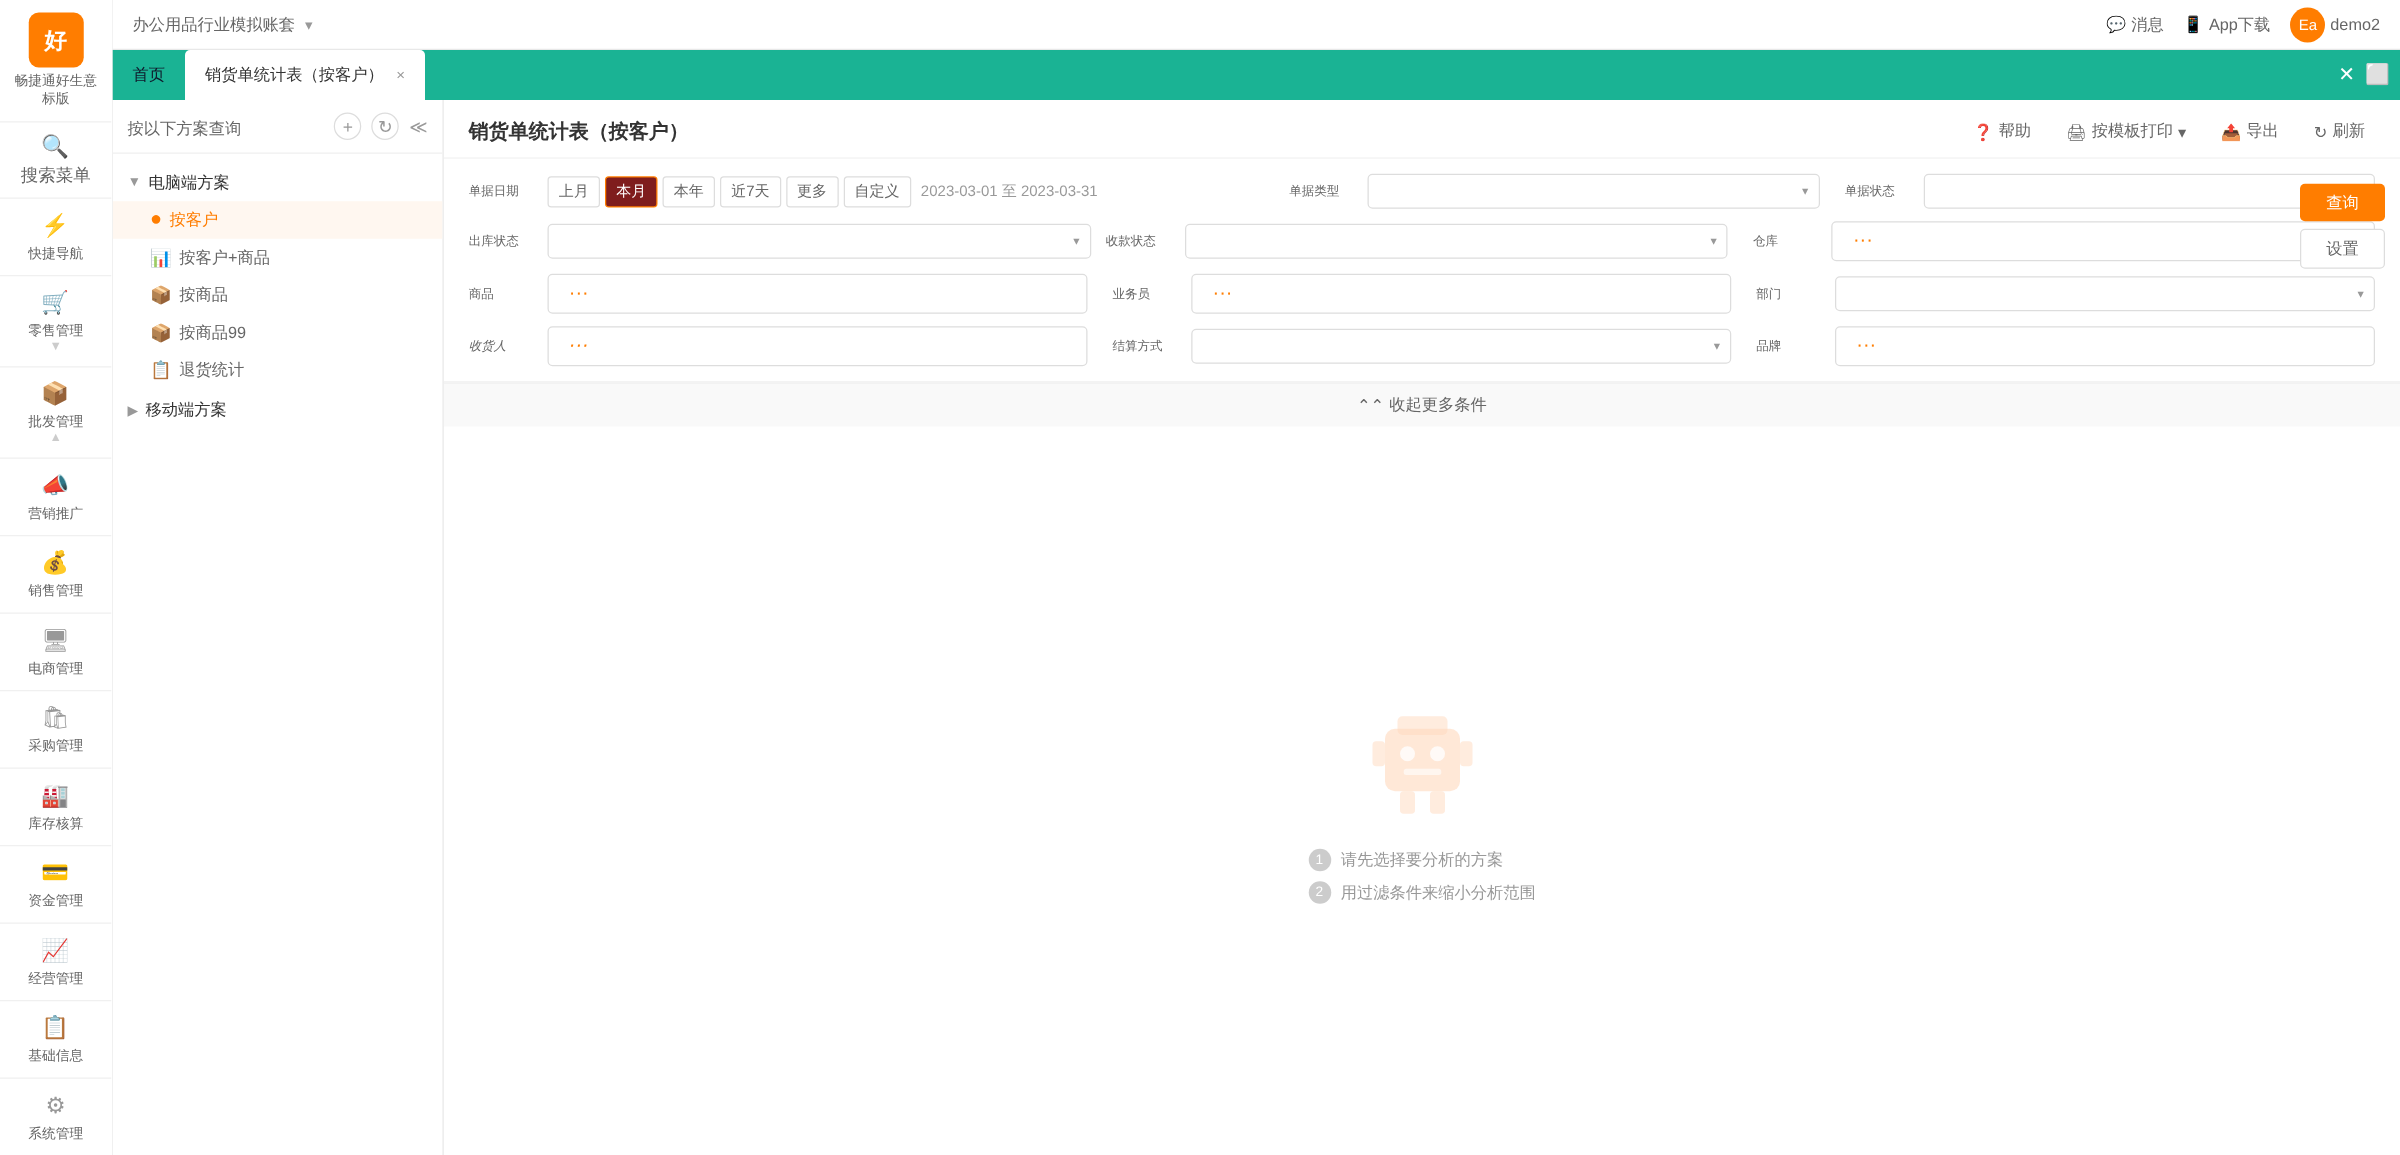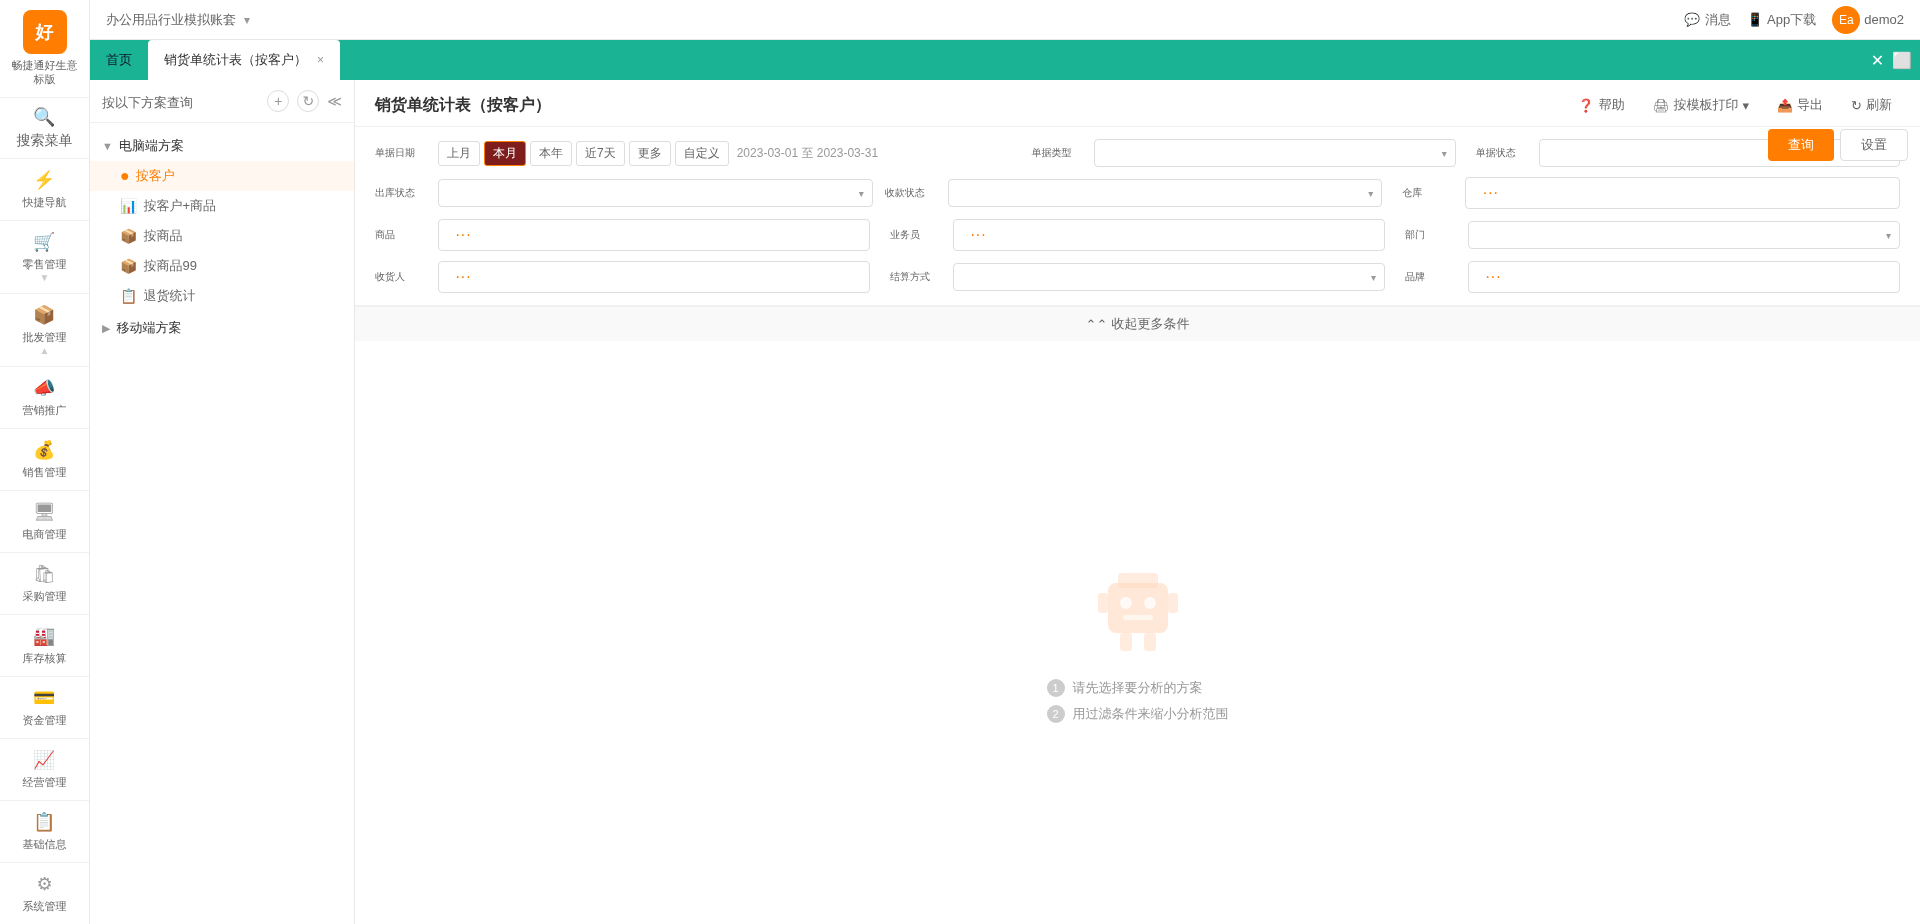--- a/index.html
+++ b/index.html
@@ -349,21 +349,21 @@
             <div class="filter-item" style="flex:1;margin-left:20px;">
               <span class="filter-label">部门</span>
               <div class="select-control" style="flex:1;">
                 <span class="select-placeholder"></span>
                 <span class="select-arrow">▾</span>
               </div>
             </div>
           </div>
 
           <div class="filter-row">
-            <div class="filter-item" style="flex:1;">
+            <div class="filter-item" style="flex:1;font-style:italic;">
               <span class="filter-label">收货人</span>
               <div class="input-control" style="flex:1;">
                 <span class="select-dots">···</span>
               </div>
             </div>
             <div class="filter-item" style="flex:1;margin-left:20px;">
               <span class="filter-label">结算方式</span>
               <div class="select-control" style="flex:1;">
                 <span class="select-placeholder"></span>
                 <span class="select-arrow">▾</span>
@@ -371,21 +371,21 @@
             </div>
             <div class="filter-item" style="flex:1;margin-left:20px;">
               <span class="filter-label">品牌</span>
               <div class="input-control" style="flex:1;">
                 <span class="select-dots">···</span>
               </div>
             </div>
           </div>
         </div>
 
-        <div style="position:absolute;right:12px;top:2px;display:flex;flex-direction:row;gap:6px;">
+        <div style="position:absolute;right:12px;top:20px;display:flex;flex-direction:column;gap:6px;">
           <button class="btn-primary">查询</button>
           <button class="btn-default">设置</button>
         </div>
 
         <div class="collapse-more">
           <span>⌃⌃</span>
           <span>收起更多条件</span>
         </div>
       </div>
 

